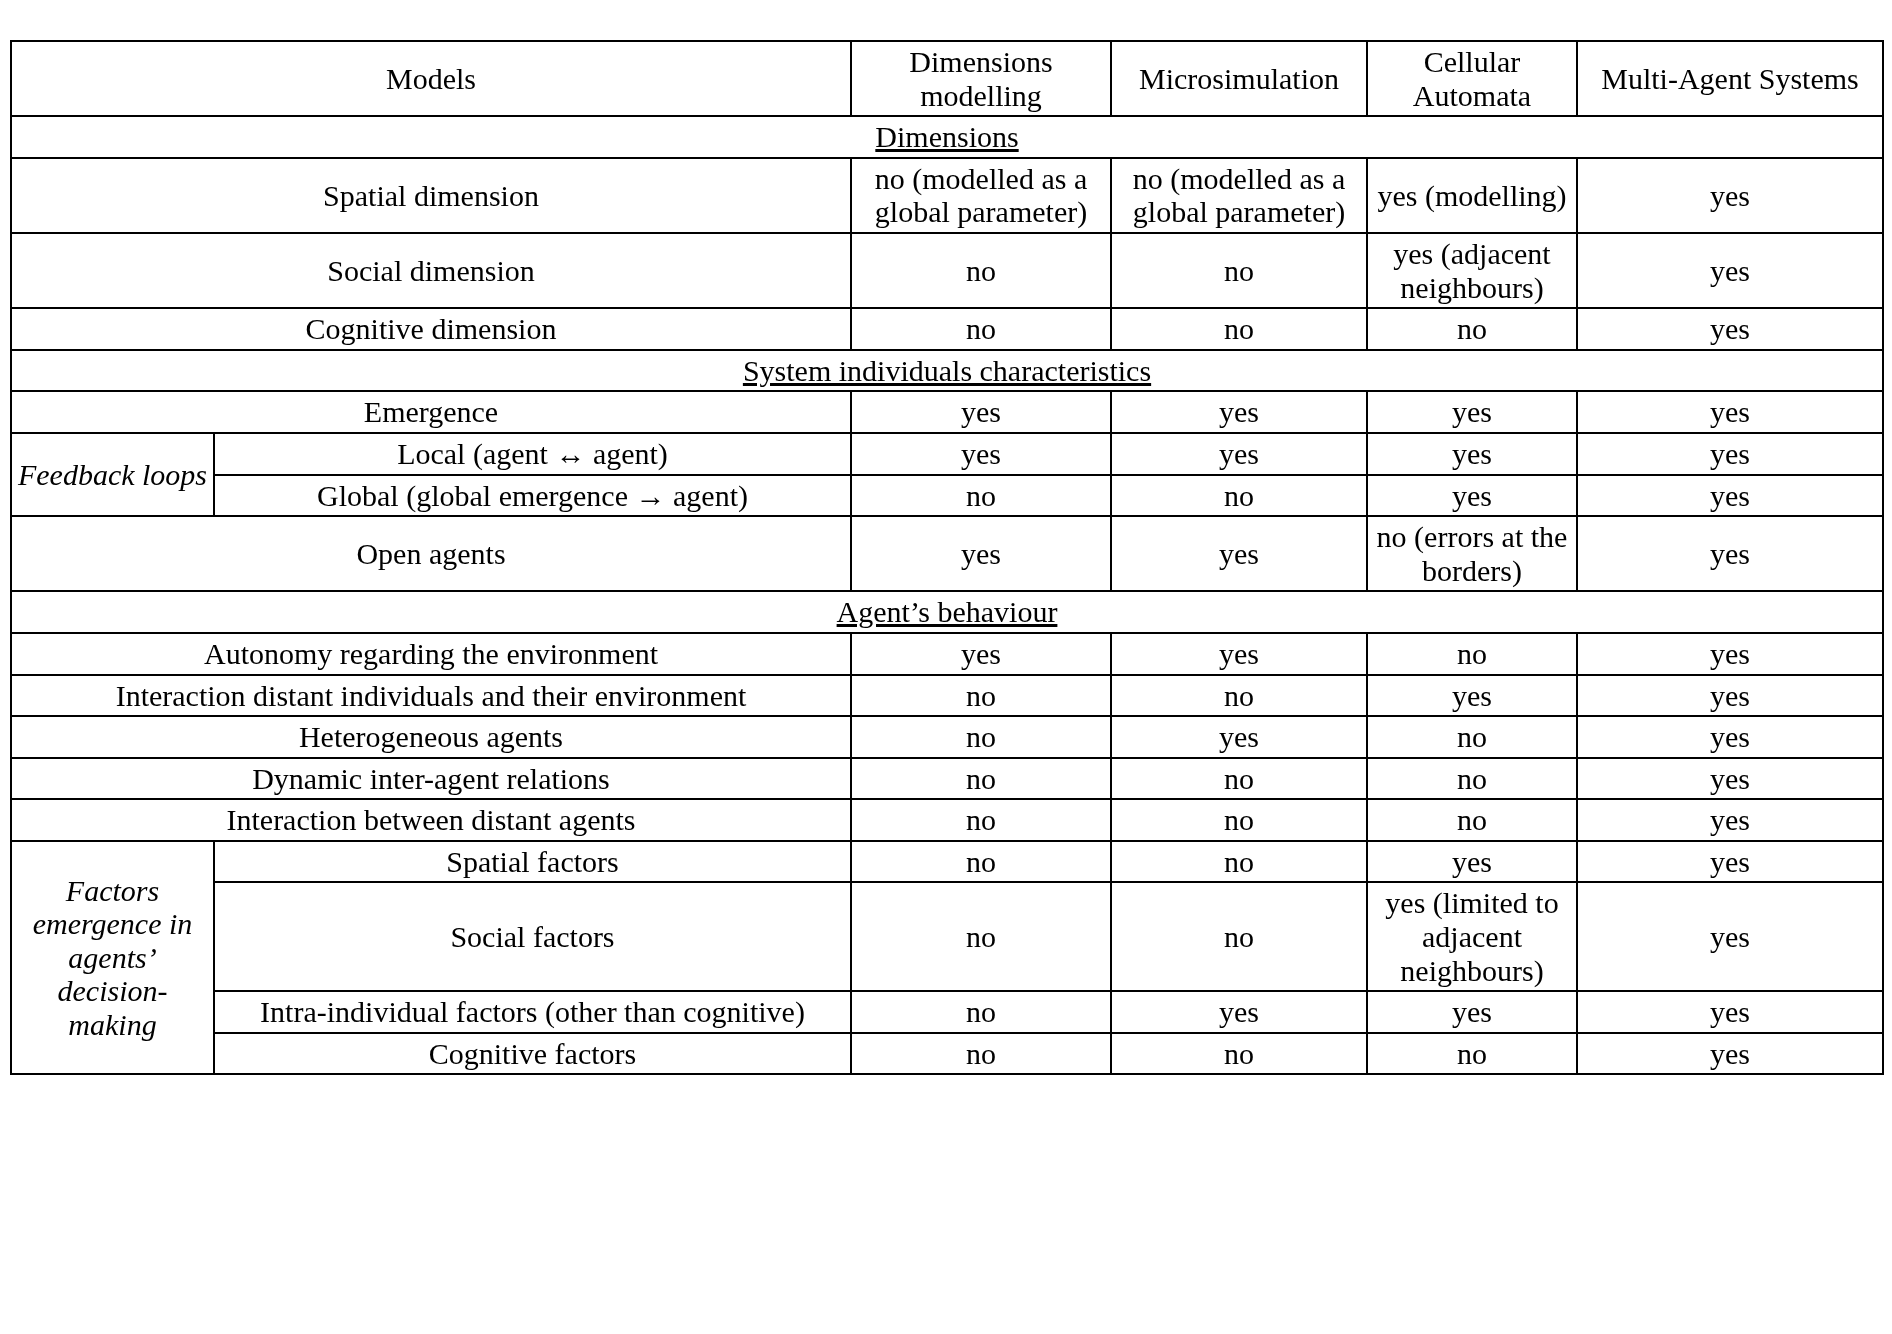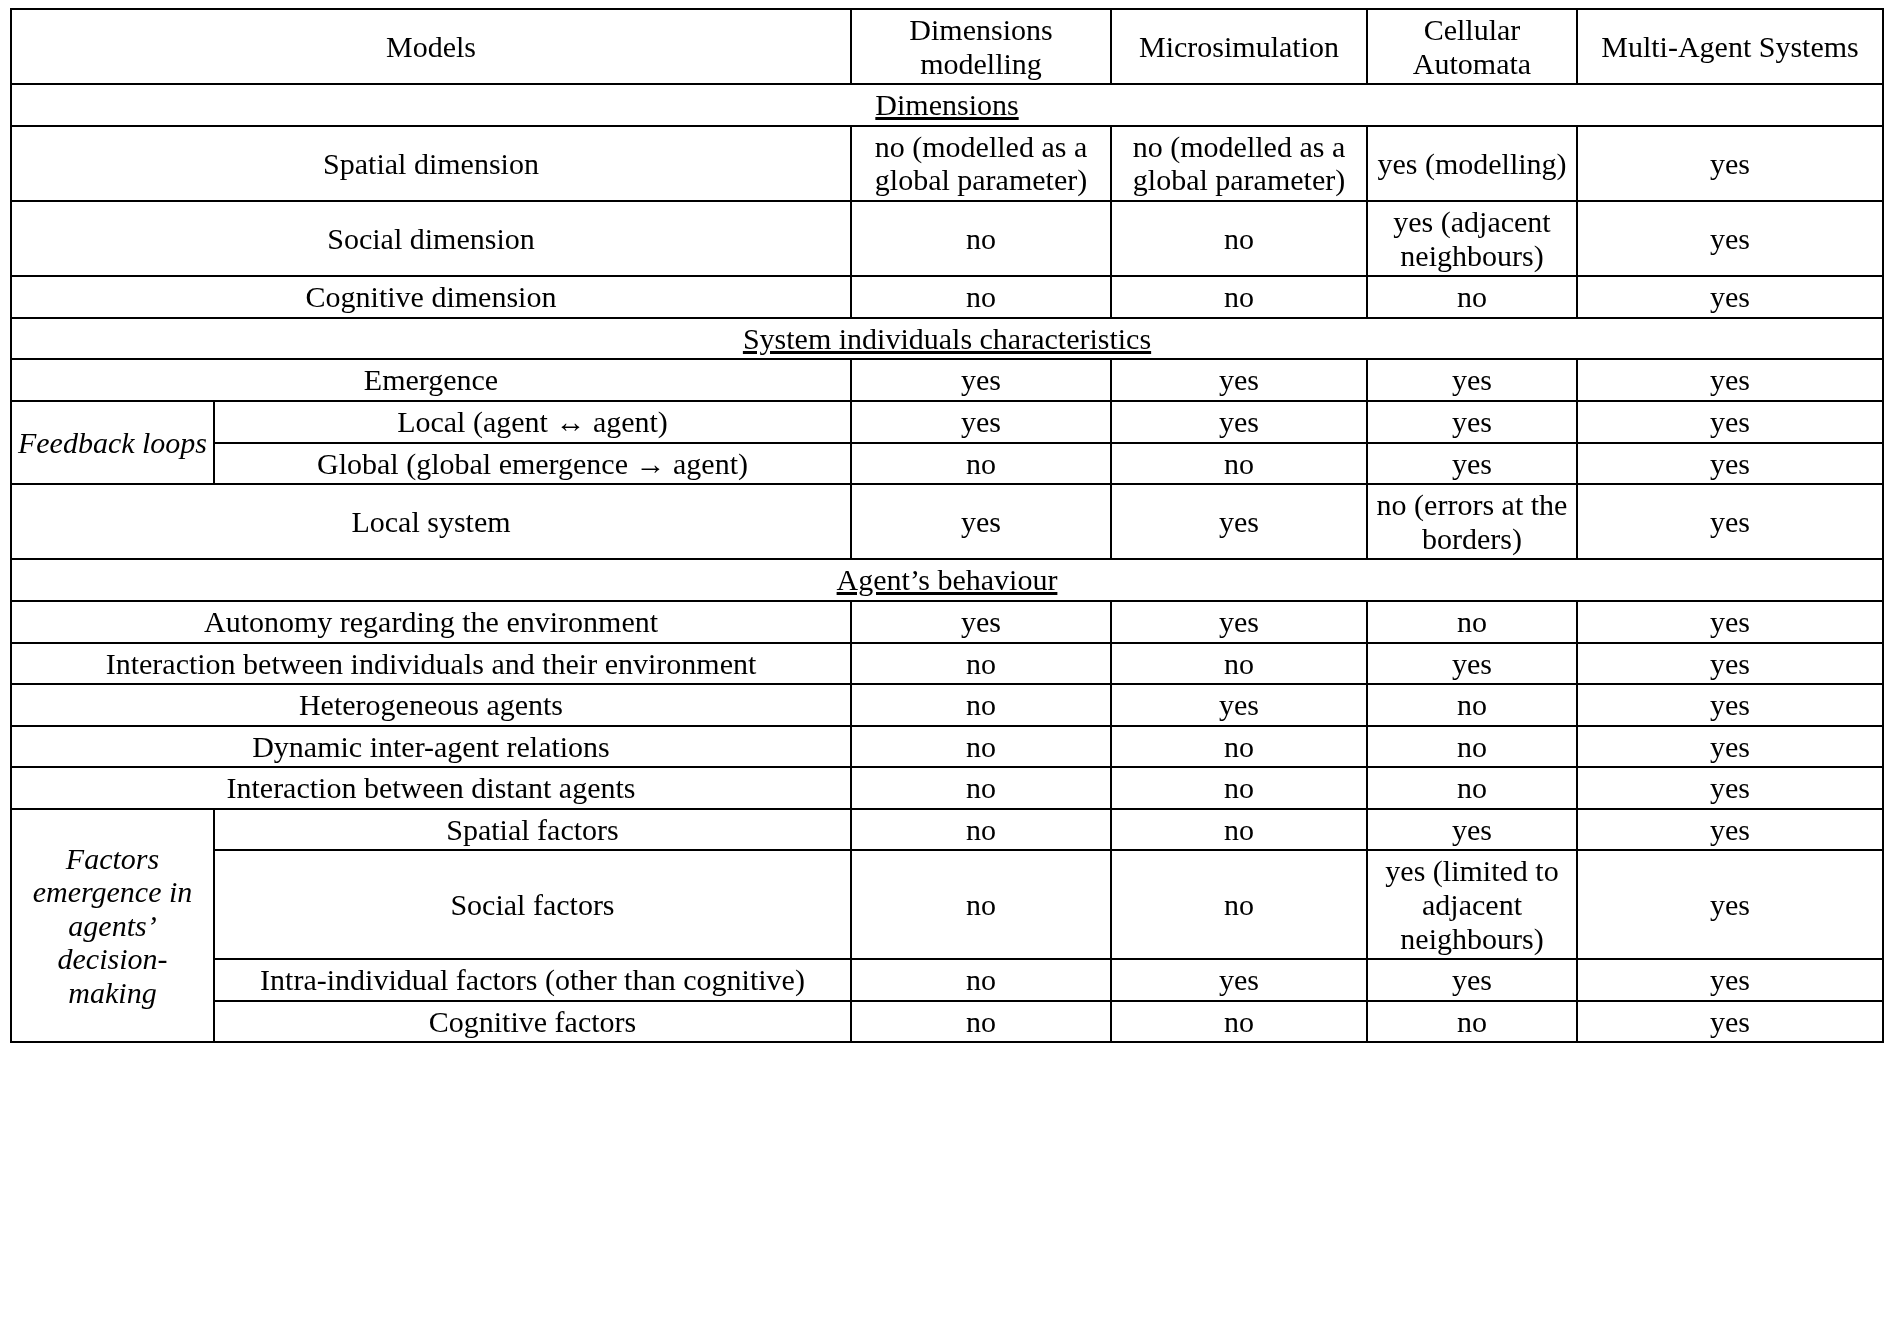--- a/index.html
+++ b/index.html
@@ -9,22 +9,23 @@
     background: #ffffff;
   }
   body {
     font-family: "Liberation Serif", "DejaVu Serif", serif;
     color: #000000;
   }
   #table-wrap {
     width: 1892px;
     height: 1081px;
     box-sizing: border-box;
-    padding: 8px 10px;
+    padding: 0 10px;
     overflow: hidden;
+    margin-top: 40px;
   }
   table.cmp {
     border-collapse: collapse;
     width: 1872px;
     table-layout: fixed;
     font-size: 30px;
     line-height: 1.12;
   }
   table.cmp td {
     border: 2px solid #000000;
@@ -122,38 +123,38 @@
           <td class="value">yes</td>
         </tr>
         <tr>
           <td class="rowlabel">Global (global emergence → agent)</td>
           <td class="value">no</td>
           <td class="value">no</td>
           <td class="value">yes</td>
           <td class="value">yes</td>
         </tr>
         <tr>
-          <td class="rowlabel" colspan="2">Local system</td>
+          <td class="rowlabel" colspan="2">Open agents</td>
           <td class="value">yes</td>
           <td class="value">yes</td>
           <td class="value">no (errors at the borders)</td>
           <td class="value">yes</td>
         </tr>
         <tr>
           <td class="section" colspan="6">Agent’s behaviour</td>
         </tr>
         <tr>
           <td class="rowlabel" colspan="2">Autonomy regarding the environment</td>
           <td class="value">yes</td>
           <td class="value">yes</td>
           <td class="value">no</td>
           <td class="value">yes</td>
         </tr>
         <tr>
-          <td class="rowlabel" colspan="2">Interaction between individuals and their environment</td>
+          <td class="rowlabel" colspan="2">Interaction distant individuals and their environment</td>
           <td class="value">no</td>
           <td class="value">no</td>
           <td class="value">yes</td>
           <td class="value">yes</td>
         </tr>
         <tr>
           <td class="rowlabel" colspan="2">Heterogeneous agents</td>
           <td class="value">no</td>
           <td class="value">yes</td>
           <td class="value">no</td>

